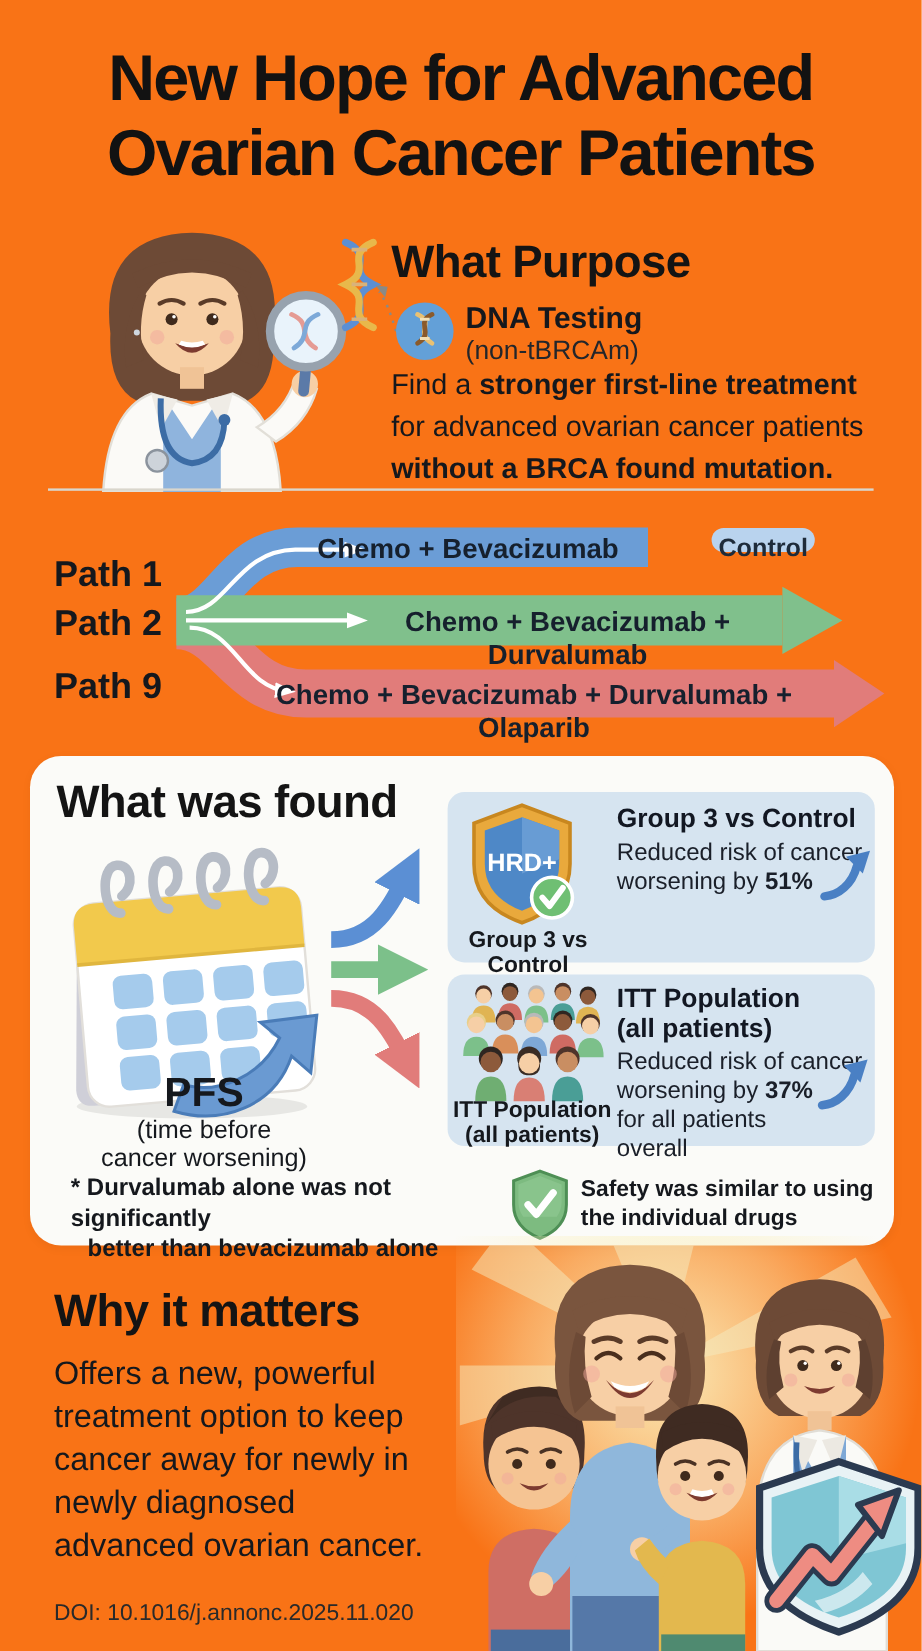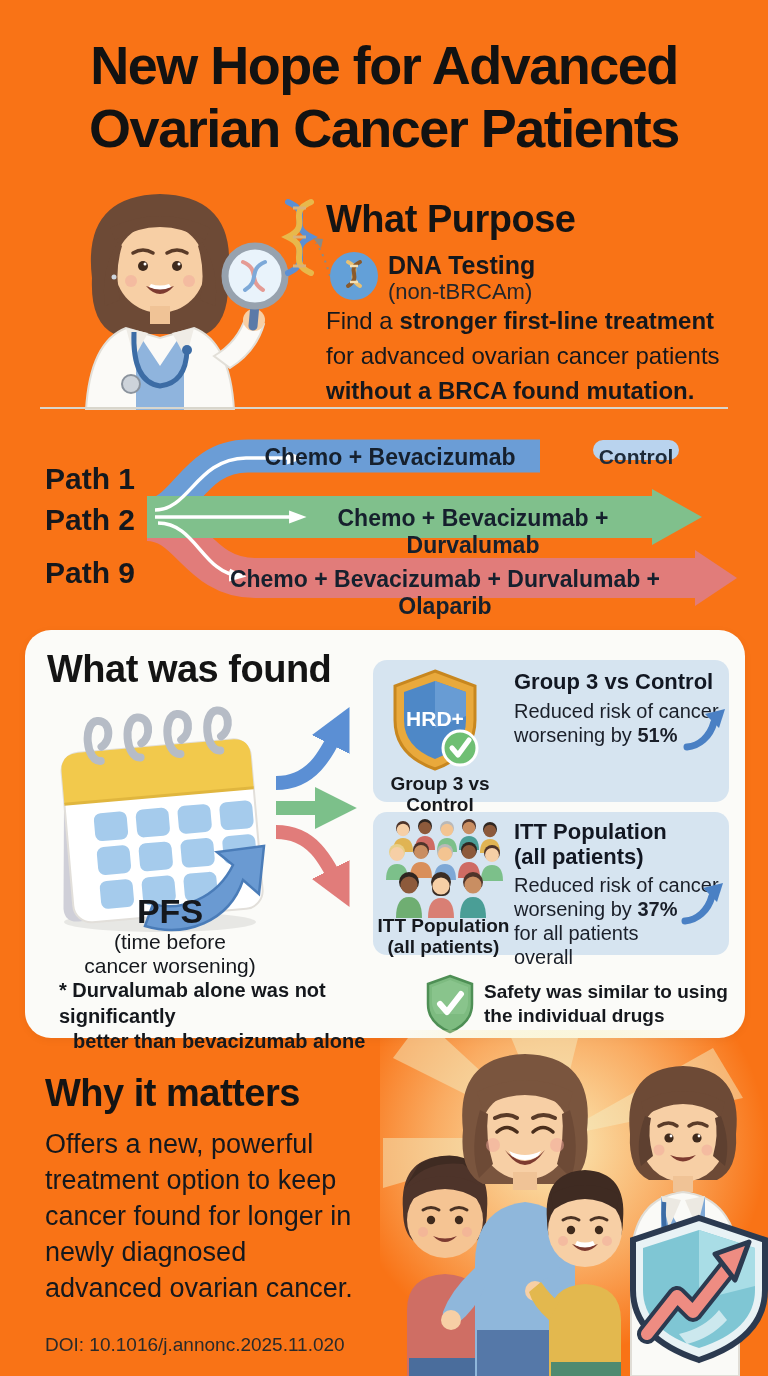--- a/index.html
+++ b/index.html
@@ -321,21 +321,21 @@
   </svg>
   <div class="abs foot" style="left:484px;top:980px;width:250px;font-size:19px;">
     <span>Safety was similar to using</span><br>
     <span>the individual drugs</span>
   </div>
 
   <div class="abs h2" style="left:45px;top:1072px;">Why it matters</div>
   <div class="abs why" style="left:45px;top:1126px;width:400px;">
     <div>Offers a new, powerful</div>
     <div>treatment option to keep</div>
-    <div>cancer found for longer in</div>
+    <div>cancer away for newly in</div>
     <div>newly diagnosed</div>
     <div>advanced ovarian cancer.</div>
   </div>
 
   <div class="abs glow" style="left:380px;top:1030px;width:388px;height:330px;"></div>
 
   <svg class="abs" style="left:383px;top:1038px;" width="385" height="338" viewBox="0 0 385 338">
 
     <g fill="#f5ebc0" opacity="0.5">
       <polygon points="170,100 120,-20 200,-20"></polygon>

